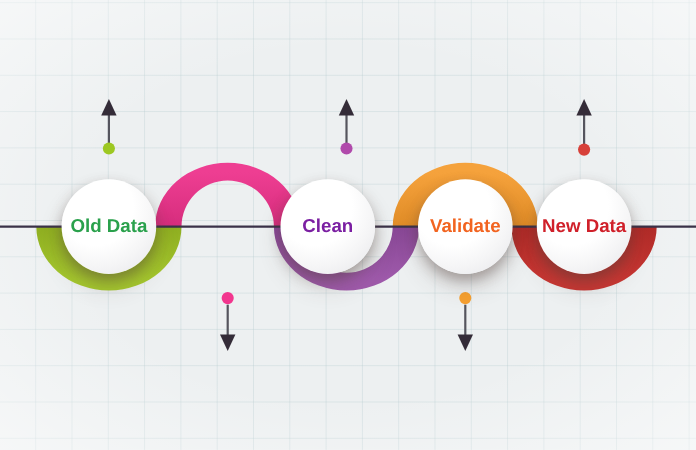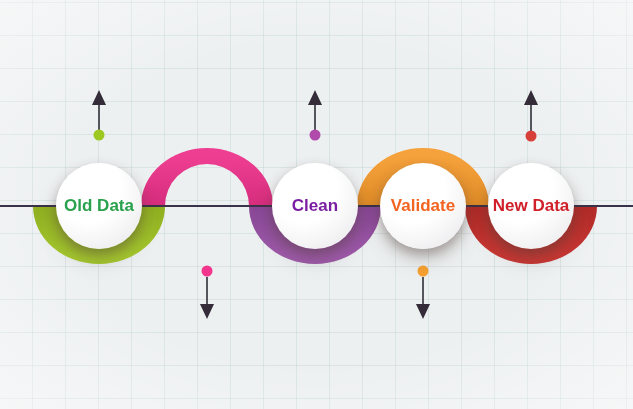--- a/index.html
+++ b/index.html
@@ -15,21 +15,21 @@
     background-position:0 0, -1px 2px, -1px 2px;
   }
   svg.wave{position:absolute;left:0;top:0;}
   .node{
     position:absolute;width:86px;height:86px;top:163px;border-radius:50%;
     background:radial-gradient(circle at 36% 30%, #ffffff 42%, #f5f5f6 66%, #e9e9ec 90%, #e0e0e4 100%);
     box-shadow:0 6px 12px rgba(80,60,55,0.38), 0 12px 22px rgba(80,60,55,0.16);
     display:flex;align-items:center;justify-content:center;
   }
   .node span{font-size:17px;font-weight:bold;letter-spacing:0;white-space:nowrap;}
-  .n1{left:56px}.n2{left:164px}.n3{left:272px}.n4{left:380px}.n5{left:488px}
+  .n1{left:56px}.n2{left:164px}.n3{left:255px}.n4{left:380px}.n5{left:488px}
 </style>
 </head>
 <body>
 
 <div class="stage" style="background-color: rgb(237, 240, 241);">
   <div class="grid-overlay"></div>
 
   <svg class="wave" width="633" height="409" viewBox="0 0 633 409">
     <defs>
       <linearGradient id="g0" gradientUnits="userSpaceOnUse" x1="0" y1="206" x2="0" y2="264">

